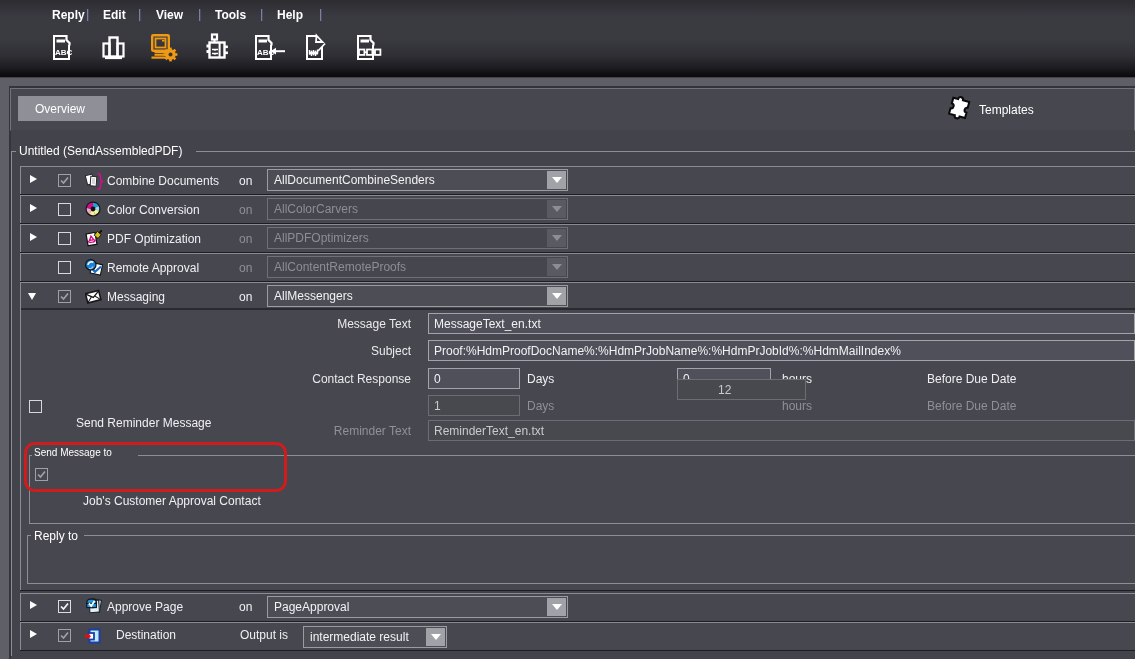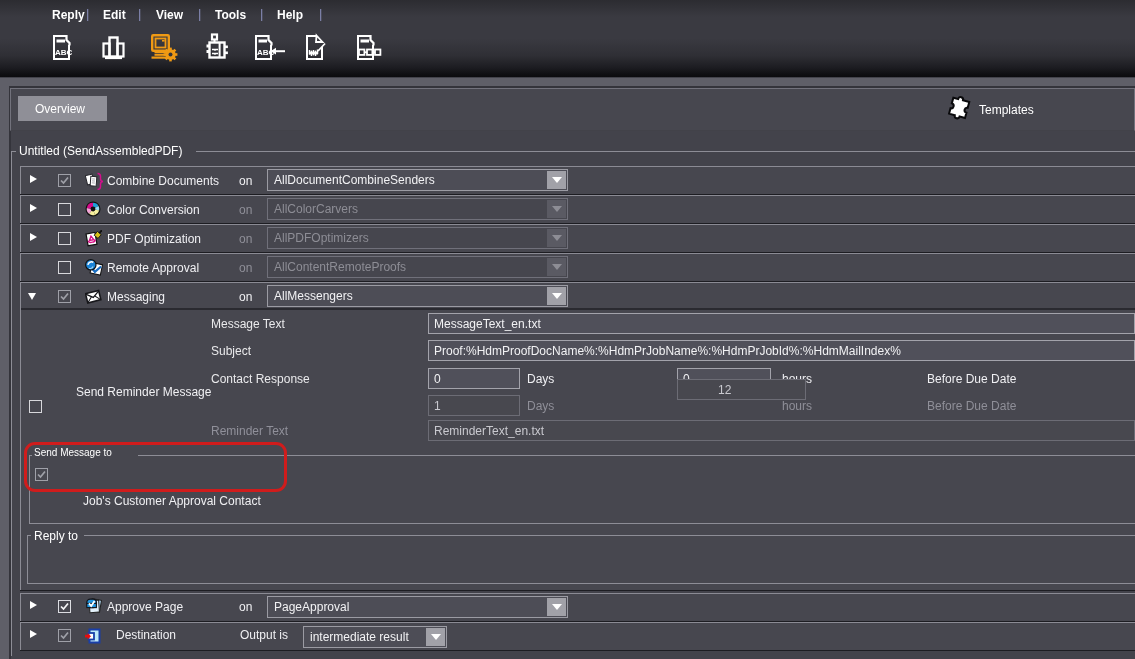--- a/index.html
+++ b/index.html
@@ -13,21 +13,21 @@
 .combo{position:absolute;height:20px;background:#4d4d56;border:1px solid #9b9ba3;}
 .combo .cbtxt{position:absolute;left:6px;top:3px;font-size:12px;color:#f2f2f4;white-space:nowrap;}
 .combo .cbbtn{position:absolute;right:1px;top:1px;width:19px;height:18px;background:#a1a1a8;}
 .combo .tri{position:absolute;right:5px;top:7px;width:0;height:0;border-top:6px solid #fff;border-left:5px solid transparent;border-right:5px solid transparent;}
 .combo.dis{background:#46464e;border-color:#70707a;}
 .combo.dis .cbtxt{color:#8d8d95;}
 .combo.dis .cbbtn{background:#5a5a63;}
 .combo.dis .tri{border-top-color:#8d8d95;}
 .inp{position:absolute;height:19px;background:#50505a;border:1px solid #a3a3ab;color:#f2f2f4;font-size:12px;line-height:20px;padding-left:5px;white-space:nowrap;overflow:hidden;}
 .inp.dis{background:#48484f;border-color:#6c6c75;color:#c9c9cf;}
-.flbl{position:absolute;font-size:12px;color:#eaeaec;white-space:nowrap;}
+.flbl{position:absolute;font-size:12px;color:#eaeaec;text-align:right;white-space:nowrap;}
 .hline{position:absolute;height:0;border-top:1px solid #8d8d96;}
 .vline{position:absolute;width:0;border-left:1px solid #8d8d96;}
 .bold{font-weight:normal;}
 </style>
 </head>
 <body>
 <div class="abs" style="left:0;top:0;width:1135px;height:77px;background:linear-gradient(#2c2c31 0%,#3a3a41 22%,#3a3a41 50%,#2f2f35 72%,#1c1c21 88%,#0e0e11 97%,#0b0b0e 100%);"></div>
 <div class="abs" style="left:0;top:78px;width:1135px;height:8px;background:#5f5f68;"></div>
 <div class="abs" style="left:0;top:86px;width:1135px;height:2px;background:#34343b;"></div>
 <div class="abs" style="left:0;top:79px;width:9px;height:580px;background:#5f5f68;"></div>
@@ -239,21 +239,21 @@
 <div class="lbl" style="left:782px;top:372px;">hours</div>
 <div class="lbl" style="left:927px;top:372px;">Before Due Date</div>
 <div class="inp dis" style="left:428px;top:395px;width:85px;">1</div>
 <div class="glbl" style="left:527px;top:399px;">Days</div>
 <div class="inp dis" style="left:677px;top:379px;width:87px;padding-left:40px;">12</div>
 <div class="glbl" style="left:782px;top:399px;">hours</div>
 <div class="glbl" style="left:927px;top:399px;">Before Due Date</div>
 <svg class="abs" style="left:29px;top:400px;" width="13" height="13" viewBox="0 0 13 13">
     <rect x="0.5" y="0.5" width="12" height="12" fill="none" stroke="#d8d8dc"></rect>
   </svg>
-<div class="lbl" style="left:76px;top:385px;">Send Reminder Message</div>
+<div class="lbl" style="left:76px;top:416px;">Send Reminder Message</div>
 <div class="flbl" style="left:211px;top:424px;width:200px;color:#90909a;">Reminder Text</div>
 <div class="inp dis" style="left:428px;top:420px;width:700px;">ReminderText_en.txt</div>
 <div class="abs bold" style="left:34px;top:447px;font-size:10px;color:#ffffff;">Send Message to</div>
 <div class="hline" style="left:138px;top:455px;width:997px;"></div>
 <div class="hline" style="left:29px;top:455px;width:3px;"></div>
 <div class="vline" style="left:29px;top:455px;height:68px;"></div>
 <div class="hline" style="left:29px;top:523px;width:1106px;"></div>
 <svg class="abs" style="left:35px;top:468px;" width="13" height="13" viewBox="0 0 13 13">
     <rect x="0.5" y="0.5" width="12" height="12" fill="none" stroke="#9fa0a8"></rect>
     <path d="M3 6.5 L5.5 9 L10 3.5" fill="none" stroke="#9fa0a8" stroke-width="1.7"></path>

